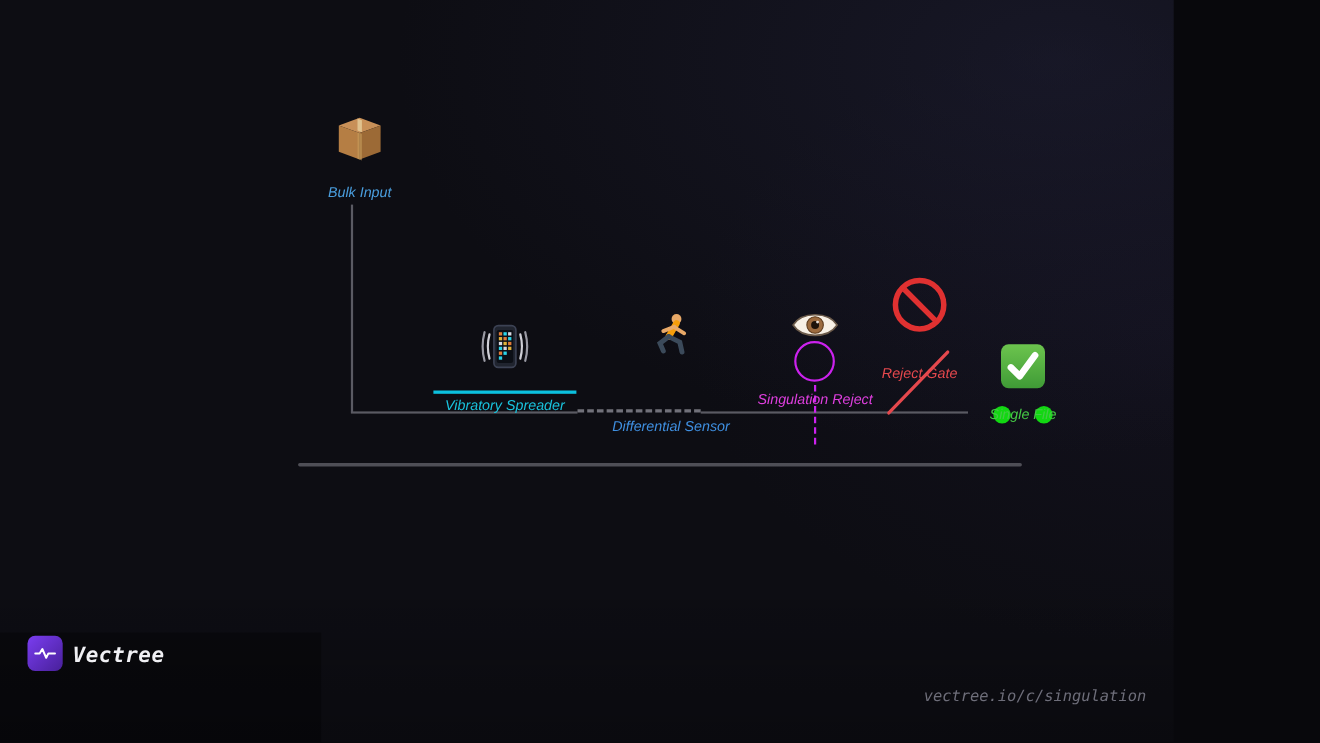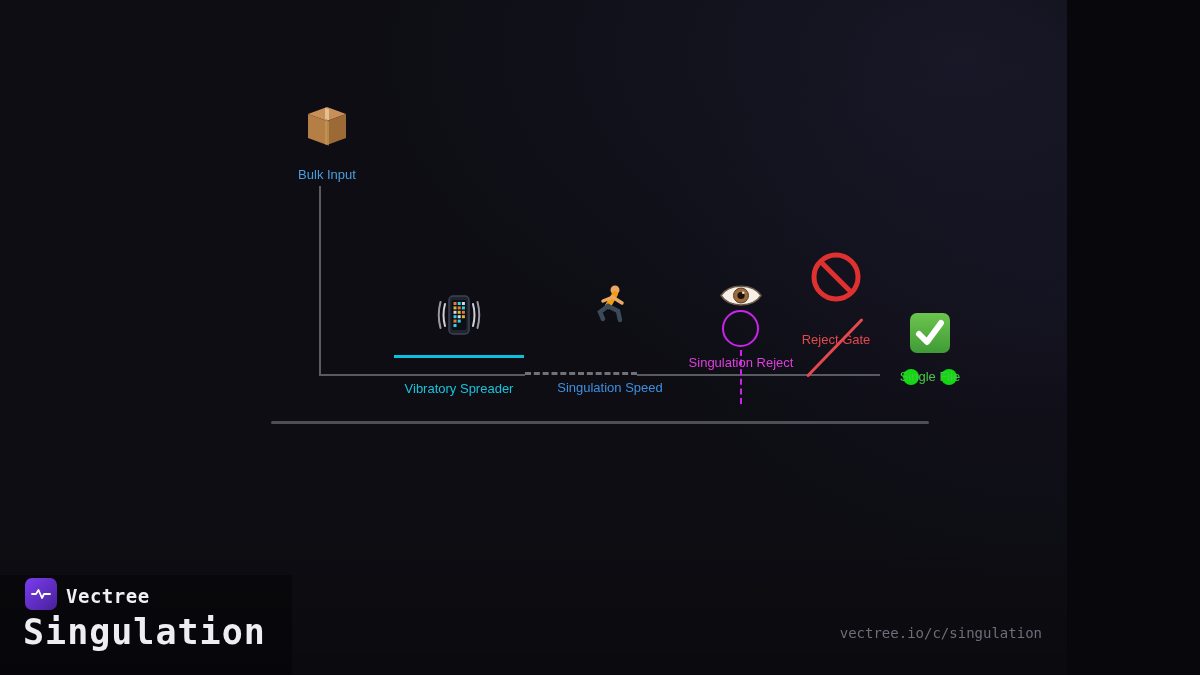--- a/index.html
+++ b/index.html
@@ -4,36 +4,37 @@
 <style>
   html,body{margin:0;padding:0;background:#08080c;}
   #stage{
     position:relative;width:1067px;height:675px;overflow:hidden;
     font-family:"Liberation Sans",sans-serif;
     background:
       radial-gradient(1000px 600px at 90% 8%, rgba(42,42,74,0.35), rgba(0,0,0,0) 60%),
       radial-gradient(800px 520px at 100% 45%, rgba(36,30,62,0.22), rgba(0,0,0,0) 55%),
       linear-gradient(180deg, rgba(0,0,0,0) 78%, rgba(0,0,0,0.22) 100%),
       #0d0d13;
+    font-style: italic;
   }
   .abs{position:absolute;}
   .node-label{font-size:13px;white-space:nowrap;transform:translateX(-50%);}
   
   #v-line{left:319px;top:186px;width:2px;height:189px;background:#5a5a63;}
   #h-line-1{left:319px;top:374px;width:206px;height:2px;background:#5a5a63;}
   #h-dashed{left:525px;top:372px;width:112px;height:0;border-top:3px dashed #71717a;}
   #h-line-2{left:637px;top:374px;width:243px;height:2px;background:#5a5a63;}
   #conveyor{left:271px;top:421px;width:658px;height:3px;background:#4e4e56;border-radius:2px;}
   
   #bulk-icon{left:304px;top:103px;}
   #bulk-label{left:327px;top:167px;color:#4a9ede;}
   
   #phone-icon{left:437px;top:291px;}
   #vib-underline{left:394px;top:355px;width:130px;height:3px;background:#0cc0de;}
-  #vib-label{left:459px;top:361px;color:#19c2dc;margin-top:20px;}
+  #vib-label{left:459px;top:361px;color:#19c2dc;}
   
   #runner-icon{left:590px;top:284px;}
   #diff-label{left:610px;top:380px;color:#3f8fe0;}
   
   #eye-icon{left:719px;top:280px;}
   #sensor-circle{left:722px;top:310px;width:33px;height:33px;border:2.5px solid #cc22ee;border-radius:50%;}
   #sensor-dash{left:740px;top:350px;width:0;height:54px;border-left:2px dashed #cc22ee;}
   #sensor-label{left:741px;top:355px;color:#df3fdf;}
   
   #noentry-icon{left:809px;top:250px;}
@@ -111,21 +112,21 @@
   <div class="abs" id="runner-icon">
     <svg width="40" height="42" viewBox="0 0 40 42">
       <circle cx="25" cy="6" r="4.5" fill="#e8a968"></circle>
       <path d="M25,10 L18,22" stroke="#f59e0b" stroke-width="6" stroke-linecap="round"></path>
       <path d="M23,13 L13,17" stroke="#e8a968" stroke-width="3.5" stroke-linecap="round"></path>
       <path d="M24,14 L32,19" stroke="#e8a968" stroke-width="3.5" stroke-linecap="round"></path>
       <path d="M18,22 L28,27 L30,36" stroke="#3b4a5a" stroke-width="4.5" stroke-linecap="round" fill="none"></path>
       <path d="M18,22 L10,28 L13,35" stroke="#3b4a5a" stroke-width="4.5" stroke-linecap="round" fill="none"></path>
     </svg>
   </div>
-  <div class="abs node-label" id="diff-label">Singulation Speed</div>
+  <div class="abs node-label" id="diff-label">Differential Sensor</div>
 
   <div class="abs" id="eye-icon">
     <svg width="44" height="31" viewBox="0 0 44 31">
       <path d="M2,15.5 C10,3 34,3 42,15.5 C34,28 10,28 2,15.5 Z" fill="#f7f0e6" stroke="#6b5a4a" stroke-width="1.5"></path>
       <circle cx="22" cy="15.5" r="7.5" fill="#9c6b3f" stroke="#5e3c1e" stroke-width="1"></circle>
       <circle cx="22" cy="15.5" r="3.6" fill="#1c120a"></circle>
       <circle cx="24.2" cy="12.8" r="1.3" fill="#ffffff" opacity="0.85"></circle>
     </svg>
   </div>
   <div class="abs" id="sensor-circle"></div>
@@ -157,16 +158,15 @@
   <div class="abs green-dot" id="dot-2"></div>
   <div class="abs node-label" id="single-label">Single File</div>
 
   <div class="abs" id="footer-shade"></div>
   <div class="abs" id="logo">
     <svg width="20" height="14" viewBox="0 0 20 14">
       <polyline points="1,7 5,7 7.5,3 11,11 13,7 19,7" stroke="#ffffff" stroke-width="1.8" fill="none" stroke-linecap="round" stroke-linejoin="round"></polyline>
     </svg>
   </div>
   <div class="abs" id="brand">Vectree</div>
-  <div class="abs" id="title">Singulation</div>
   <div class="abs" id="url">vectree.io/c/singulation</div>
 
 </div>
 
 </body></html>

